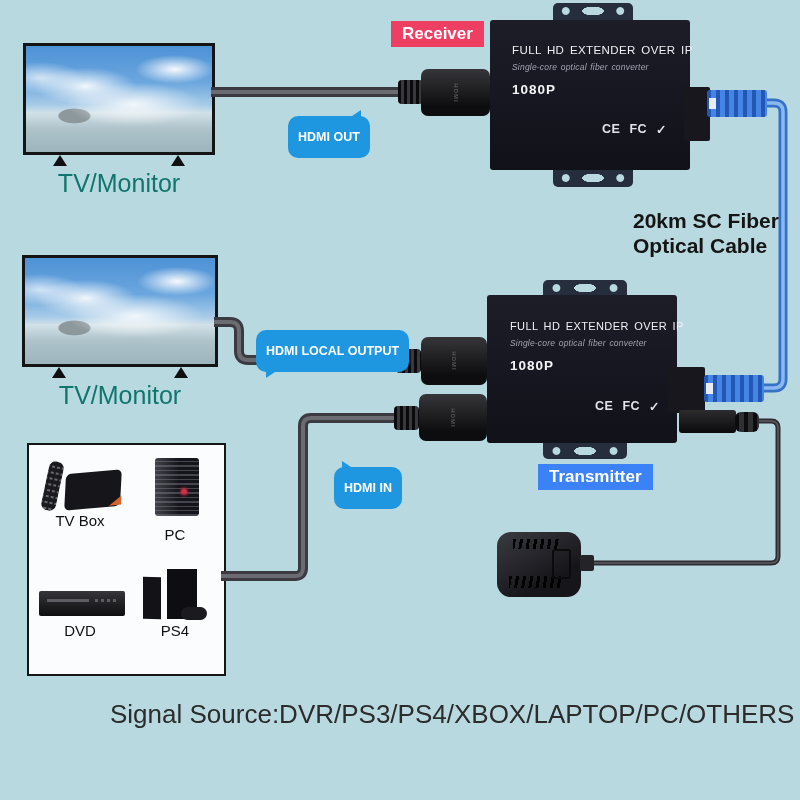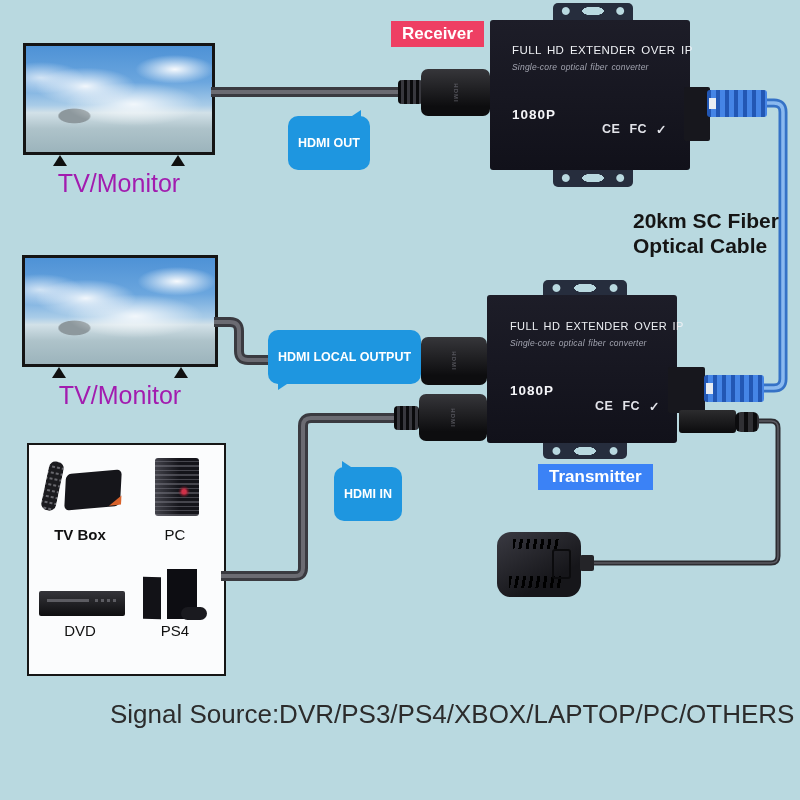--- a/index.html
+++ b/index.html
@@ -21,34 +21,34 @@
   .tv-frame{position:absolute;border:3px solid #141414;background:#0a0a0a;}
   .tv-screen{position:absolute;inset:0;
     background:
       radial-gradient(55px 20px at 80% 22%, rgba(255,255,255,.95), rgba(255,255,255,0) 72%),
       radial-gradient(70px 26px at 32% 38%, rgba(255,255,255,.9), rgba(255,255,255,0) 72%),
       radial-gradient(95px 30px at 58% 55%, rgba(255,255,255,.85), rgba(255,255,255,0) 72%),
       radial-gradient(60px 22px at 8% 30%, rgba(255,255,255,.7), rgba(255,255,255,0) 72%),
       radial-gradient(26px 12px at 26% 66%, #8d989d 58%, rgba(141,152,157,0) 65%),
       linear-gradient(180deg,#4e92d6 0%,#6ba6de 34%,#a9cce8 56%,#d2e1e8 63%,#aec3ca 78%,#9cb4bc 100%);}
   .tv-foot{position:absolute;width:0;height:0;border-left:7px solid transparent;border-right:7px solid transparent;border-bottom:11px solid #101010;}
-  .tv-label{position:absolute;font-size:25px;color:#a21caf;text-align:center;}
+  .tv-label{position:absolute;font-size:25px;color:#0f766e;text-align:center;}
 
   
   .dev{position:absolute;background:linear-gradient(180deg,#1d1d28,#11111a);border-radius:3px;z-index:3;}
   .flange{position:absolute;height:17px;border-radius:5px 5px 0 0;
     background:
       radial-gradient(circle at 16% 8px,#b9d9e0 3.4px,rgba(185,217,224,0) 4.4px),
       radial-gradient(circle at 84% 8px,#b9d9e0 3.4px,rgba(185,217,224,0) 4.4px),
       radial-gradient(11px 4.5px at 50% 8px,#b9d9e0 96%,rgba(185,217,224,0) 100%),
       #262d3d;}
   .flange.bottom{border-radius:0 0 5px 5px;}
   .dev-title{position:absolute;color:#eef0f4;font-weight:normal;font-size:11.5px;letter-spacing:.4px;word-spacing:2px;white-space:nowrap;}
   .dev-sub{position:absolute;color:#a2a4b0;font-size:8.5px;letter-spacing:.2px;word-spacing:1px;white-space:nowrap;font-style:italic;}
-  .dev-res{position:absolute;color:#f5f5f8;font-weight:bold;font-size:13.5px;letter-spacing:1px;margin-top:25px;}
+  .dev-res{position:absolute;color:#f5f5f8;font-weight:bold;font-size:13.5px;letter-spacing:1px;}
   .certs{position:absolute;display:flex;gap:9px;color:#e2e3e9;font-size:12.5px;font-weight:bold;letter-spacing:.5px;}
 
   
   .plug{position:absolute;z-index:3;}
   .plug-ribs{position:absolute;background:repeating-linear-gradient(90deg,#0a0a0c 0 3px,#38383e 3px 6px);border-radius:4px;}
   .plug-body{position:absolute;background:linear-gradient(180deg,#36363a,#0d0d0f 80%);border-radius:7px;}
   .plug-mark{position:absolute;left:50%;top:50%;transform:translate(-50%,-50%) rotate(90deg);font-size:6px;color:#55555c;letter-spacing:1px;font-weight:bold;}
 
   
   .fport{position:absolute;background:#17171d;border-radius:2px;z-index:3;}
@@ -59,21 +59,21 @@
   .dcplug{position:absolute;background:linear-gradient(180deg,#2c2c2e,#0b0b0d);border-radius:3px;z-index:3;}
   .dcribs{position:absolute;background:repeating-linear-gradient(90deg,#0c0c0e 0 4px,#303034 4px 9px);border-radius:6px;z-index:3;}
   .adapter{position:absolute;width:84px;height:65px;border-radius:14px;background:linear-gradient(150deg,#3a3a42,#16161a 70%);z-index:3;}
   .adapter .vents-top{position:absolute;left:16px;top:7px;width:48px;height:10px;background:repeating-linear-gradient(100deg,#000 0 3px,rgba(0,0,0,0) 3px 7px);}
   .adapter .vents-bot{position:absolute;left:12px;top:44px;width:52px;height:12px;background:repeating-linear-gradient(100deg,#000 0 3px,rgba(0,0,0,0) 3px 7px);}
   .adapter .label-slot{position:absolute;left:55px;top:17px;width:15px;height:26px;border:2px solid #0b0b0d;border-radius:3px;}
   .adapter .stub{position:absolute;left:83px;top:23px;width:14px;height:16px;background:#242428;border-radius:2px;}
 
   
   .badge{position:absolute;color:#fff;font-weight:bold;font-size:17px;padding:3px 11px;z-index:4;white-space:nowrap;}
-  .pill{position:absolute;color:#fff;font-weight:bold;font-size:12.5px;background:#1e96e0;border-radius:10px;padding:20px 10px;z-index:4;white-space:nowrap;}
+  .pill{position:absolute;color:#fff;font-weight:bold;font-size:12.5px;background:#1e96e0;border-radius:10px;padding:14px 10px;z-index:4;white-space:nowrap;}
   .tail{position:absolute;width:0;height:0;}
   .tail-tr{top:-6px;right:9px;border-left:12px solid transparent;border-bottom:8px solid #1e96e0;}
   .tail-bl{bottom:-6px;left:10px;border-right:12px solid transparent;border-top:8px solid #1e96e0;}
   .tail-tl{top:-6px;left:8px;border-right:12px solid transparent;border-bottom:8px solid #1e96e0;}
 
   
   .fiber-note{position:absolute;left:623px;top:208px;font-size:21px;font-weight:bold;color:#151515;line-height:25px;z-index:2;margin-left:10px;}
 
   
   .srcbox{position:absolute;left:27px;top:443px;width:195px;height:229px;background:#fbfcfd;border:2px solid #161616;z-index:1;}
@@ -198,21 +198,21 @@
       <span class="plug-mark">HDMI</span>
     </div>
   </div>
   <div class="plug">
     <div class="plug-ribs" style="left:394px;top:406px;width:25px;height:24px;"></div>
     <div class="plug-body" style="left:419px;top:394px;width:68px;height:47px;">
       <span class="plug-mark">HDMI</span>
     </div>
   </div>
 
-  <div class="pill" style="left:268px;top:330px;text-align:right;">
+  <div class="pill" style="left:256px;top:330px;text-align:right;">
     <span>HDMI LOCAL OUTPUT</span>
     <span class="tail tail-bl"></span>
   </div>
 
   <div class="pill" style="left:317px;top:467px;margin-left:17px;">
     <span>HDMI IN</span>
     <span class="tail tail-tl"></span>
   </div>
 
   <div class="fport" style="left:668px;top:367px;width:37px;height:46px;"></div>
@@ -228,21 +228,21 @@
   </div>
 
   <div class="srcbox">
     <div class="remote"></div>
     <div class="tvbox"></div>
     <div class="pctower"></div>
     <div class="dvdplayer"></div>
     <div class="ps4a"></div>
     <div class="ps4b"></div>
     <div class="pad"></div>
-    <div class="src-label" style="left:8px;top:81px;width:86px;font-weight:bold;">TV Box</div>
+    <div class="src-label" style="left:8px;top:67px;width:86px;">TV Box</div>
     <div class="src-label" style="left:118px;top:81px;width:56px;">PC</div>
     <div class="src-label" style="left:8px;top:177px;width:86px;">DVD</div>
     <div class="src-label" style="left:118px;top:177px;width:56px;">PS4</div>
   </div>
 
 
   <div class="footer-line" style="left:110px;top:699px;">Signal Source:DVR/PS3/PS4/XBOX/LAPTOP/PC/OTHERS</div>
 
 </div>
 

